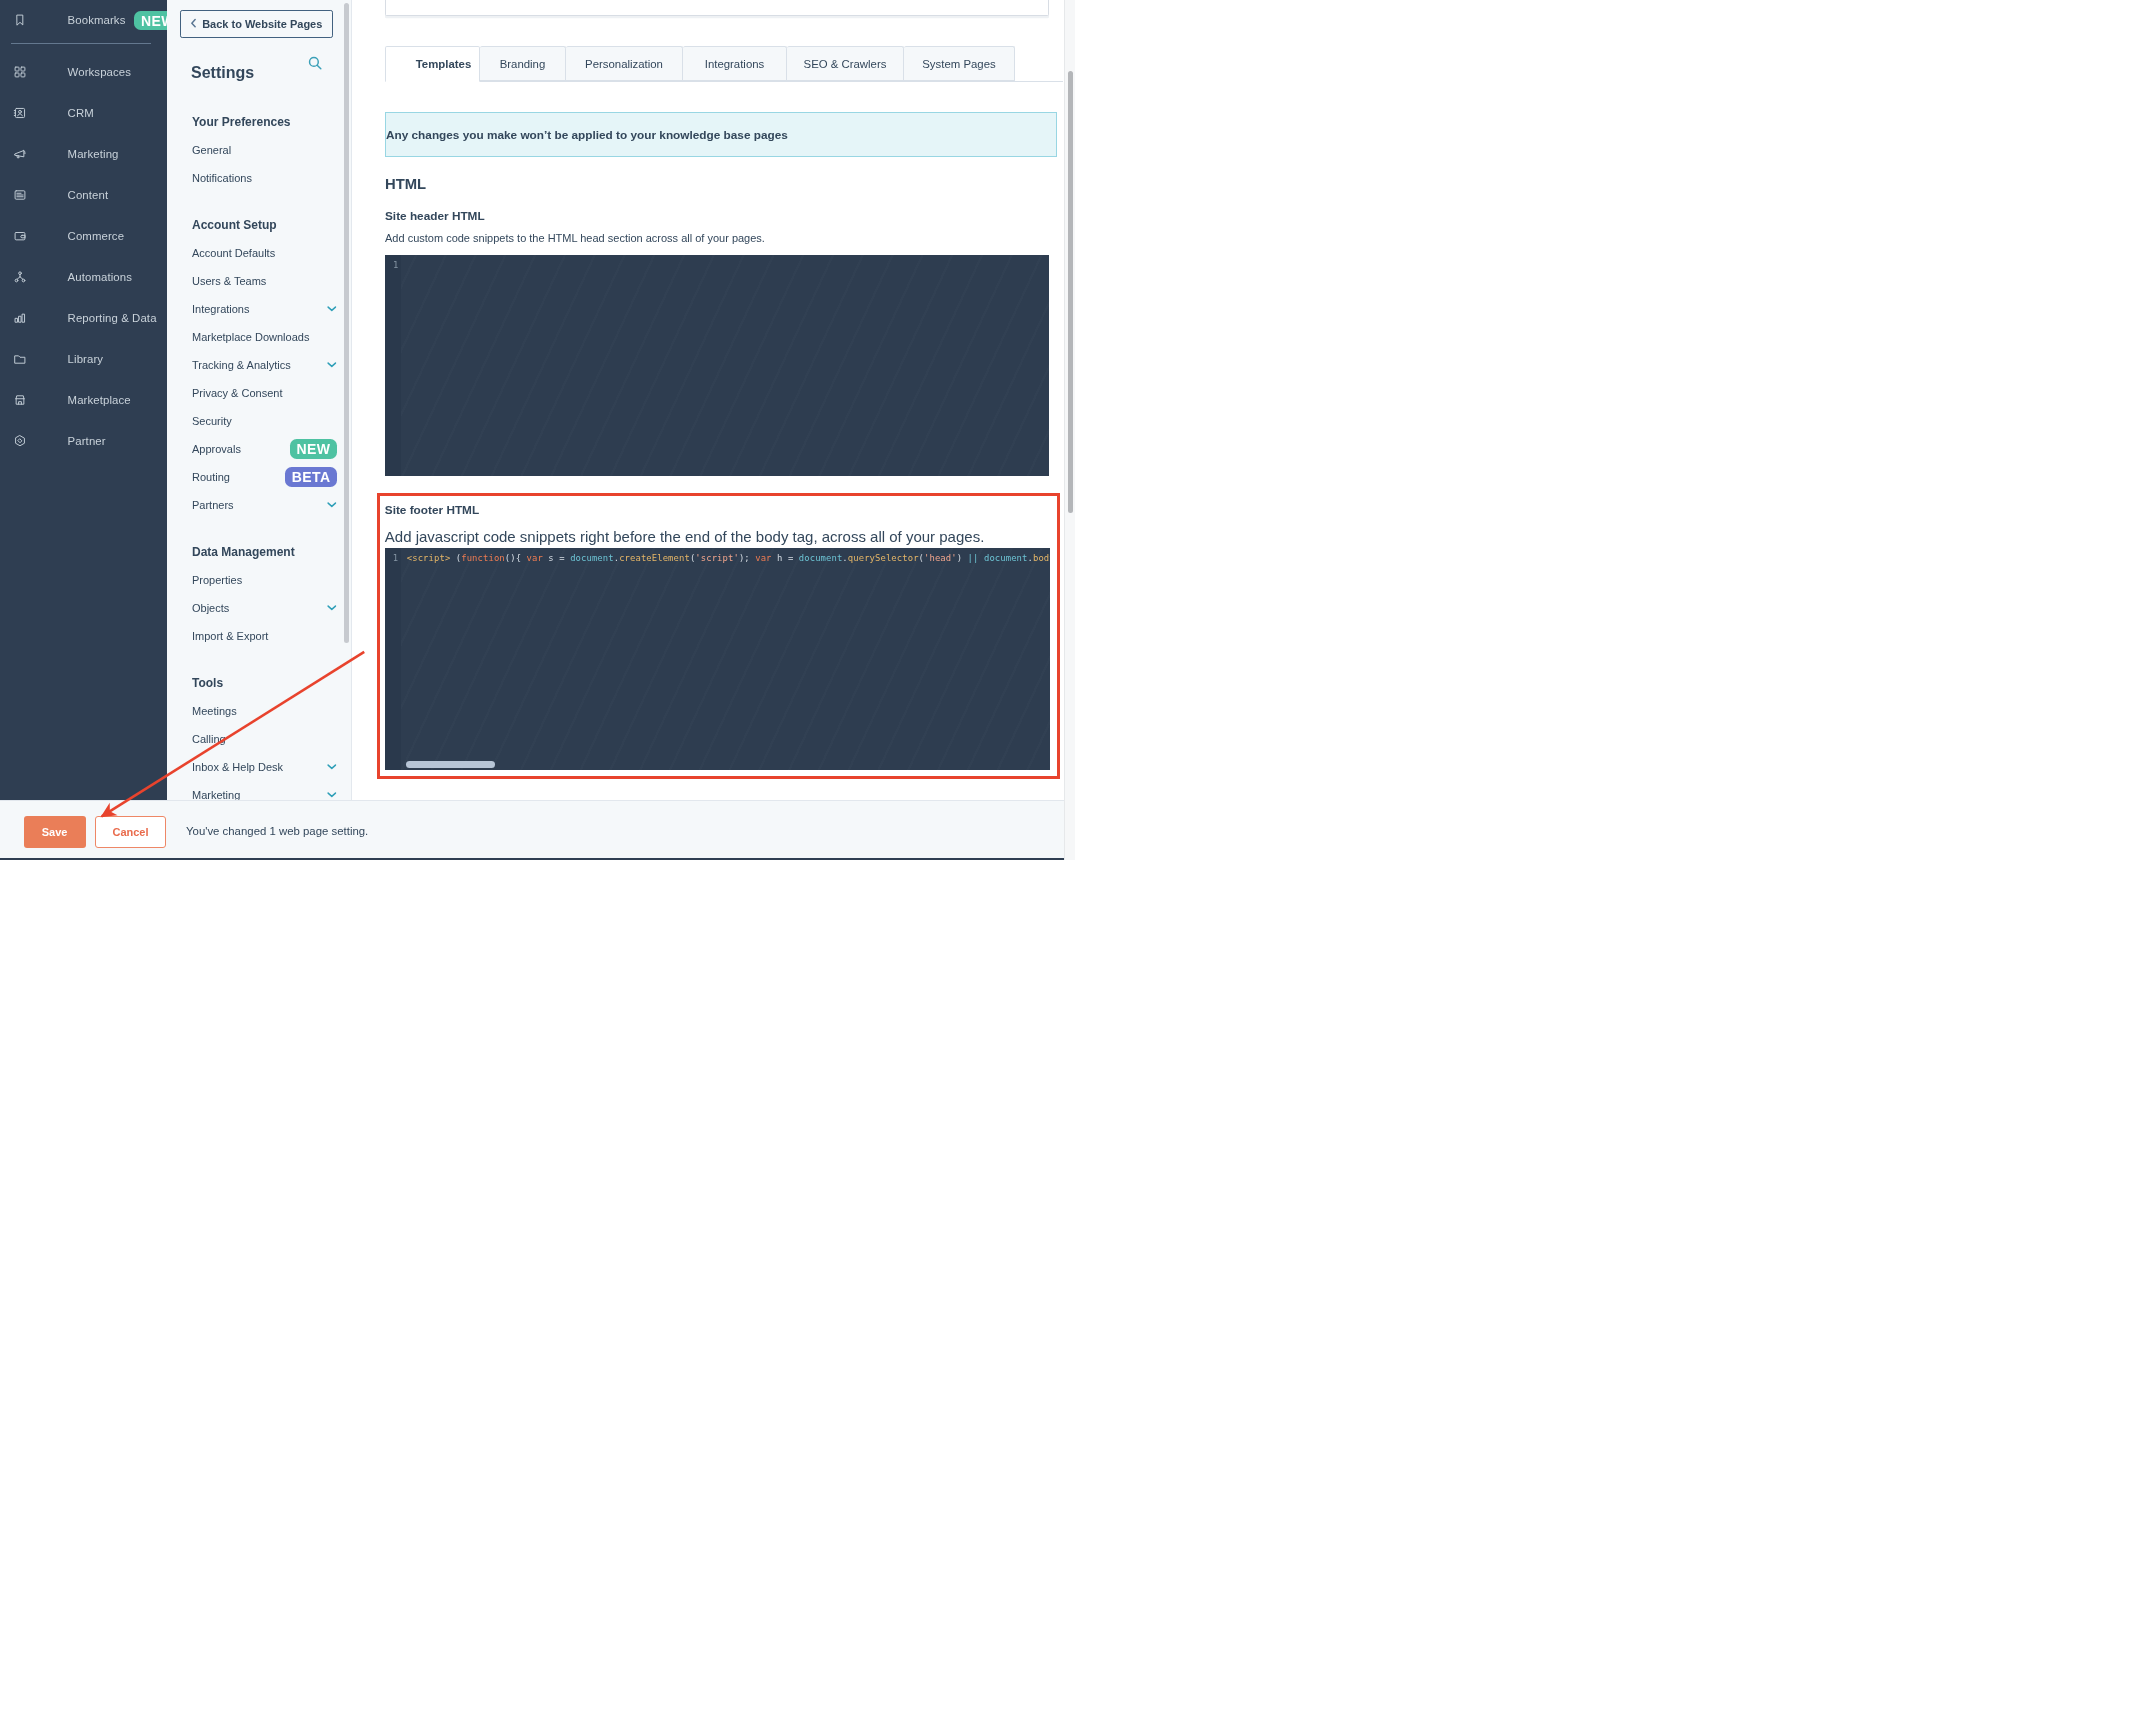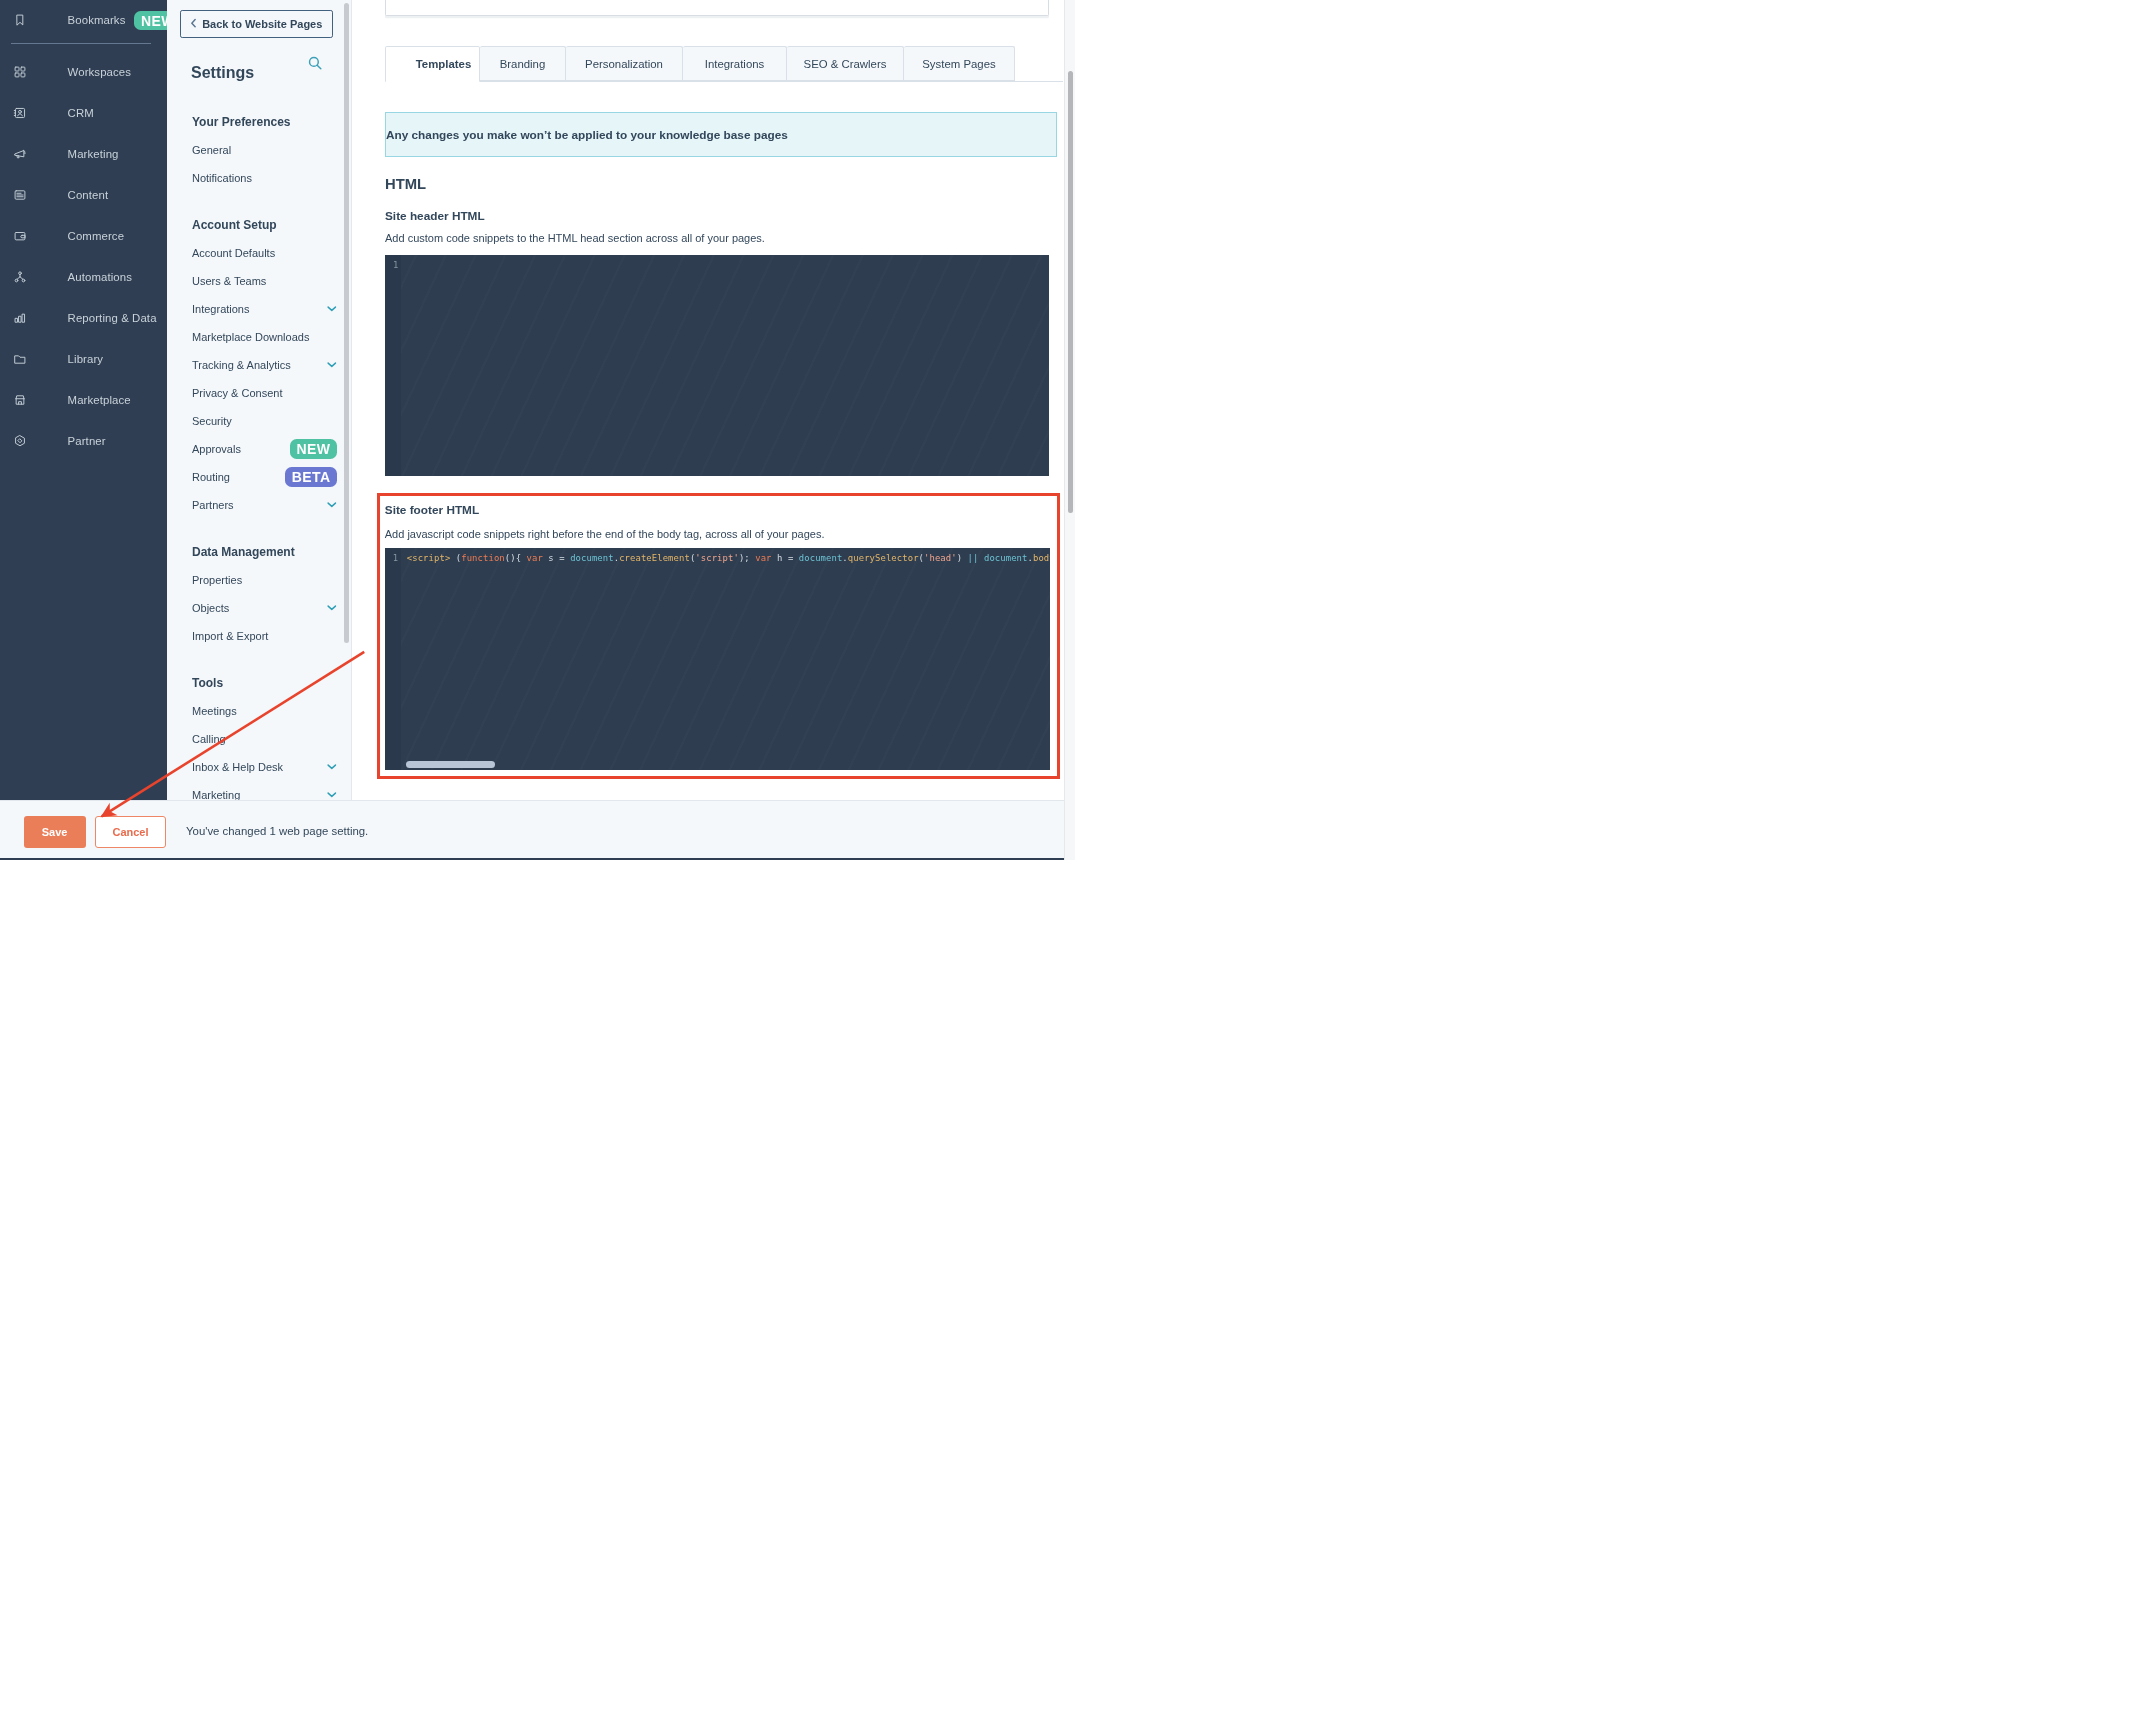--- a/index.html
+++ b/index.html
@@ -61,21 +61,21 @@
   #hdr-title{position:absolute;left:32px;top:209px;font-size:11.8px;font-weight:bold;color:var(--navy);}
   #hdr-desc{position:absolute;left:32px;top:232px;font-size:11px;color:var(--navy);}
   .editor{background:var(--editor_bg);position:relative;overflow:hidden;
           background-image:repeating-linear-gradient(115deg,rgba(255,255,255,.014) 0 2.2px,transparent 2.2px 27px);}
   .editor .gutter{position:absolute;left:0;top:0;bottom:0;width:16px;background:#2a394c;}
   .editor .ln{position:absolute;left:0;top:5.2px;width:13.3px;text-align:right;color:#8696a5;
               font:8.9px "DejaVu Sans Mono",monospace;}
   #hdr-editor{position:absolute;left:32px;top:255px;width:664px;height:221px;}
   #footer-box{position:absolute;left:23.6px;top:493px;width:683px;height:286px;border:3px solid var(--accent_red);}
   #ftr-title{position:absolute;left:5.2px;top:7.4px;font-size:11.8px;font-weight:bold;color:var(--navy);}
-  #ftr-desc{position:absolute;left:5.2px;top:32px;font-size:11px;color:var(--navy);}
+  #ftr-desc{position:absolute;left:5.2px;top:32px;font-size:15px;color:var(--navy);}
   #ftr-editor{position:absolute;left:5.2px;top:52px;width:665px;height:222px;}
   #code-line{position:absolute;left:22px;top:5.2px;right:0;white-space:pre;overflow:hidden;
              font:8.9px "DejaVu Sans Mono",monospace;letter-spacing:0.1px;}
   .tk-tag,.tk-fn{color:#e5b667;} .tk-kw{color:#ef7c52;} .tk-pun,.tk-id{color:#d6dde4;}
   .tk-obj,.tk-op{color:#6cc3d3;} .tk-str{color:#f1a58c;}
   #hscroll-thumb{position:absolute;left:21.4px;bottom:2.2px;width:89px;height:6.6px;border-radius:3.7px;background:#b7c5d6;cursor:pointer;}
 
   
   #bottom-bar{position:absolute;left:0;top:800px;width:1075px;height:68px;background:var(--panel_bg);
               border-top:0.7px solid #e2e7ed;}

